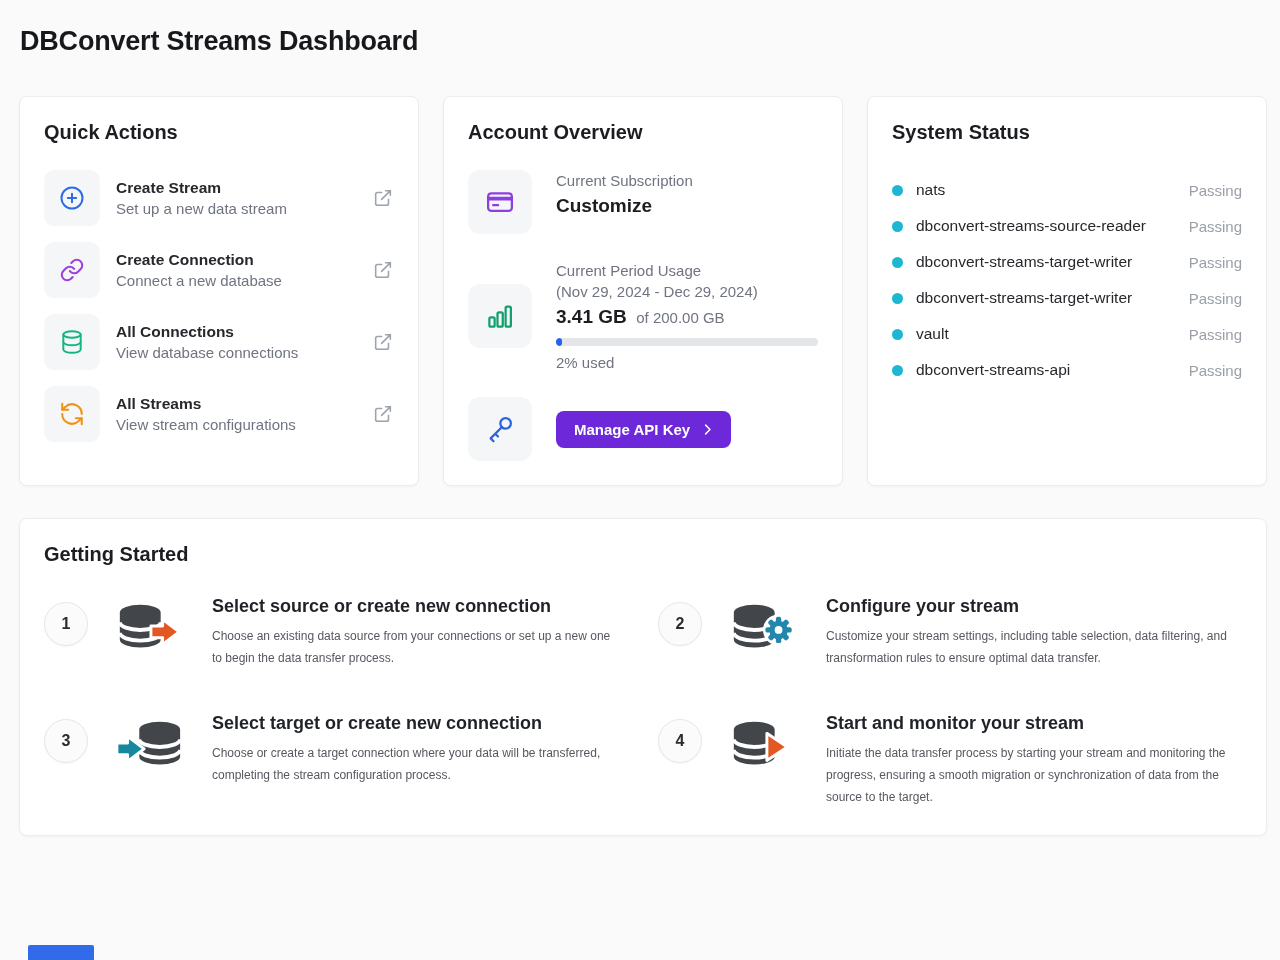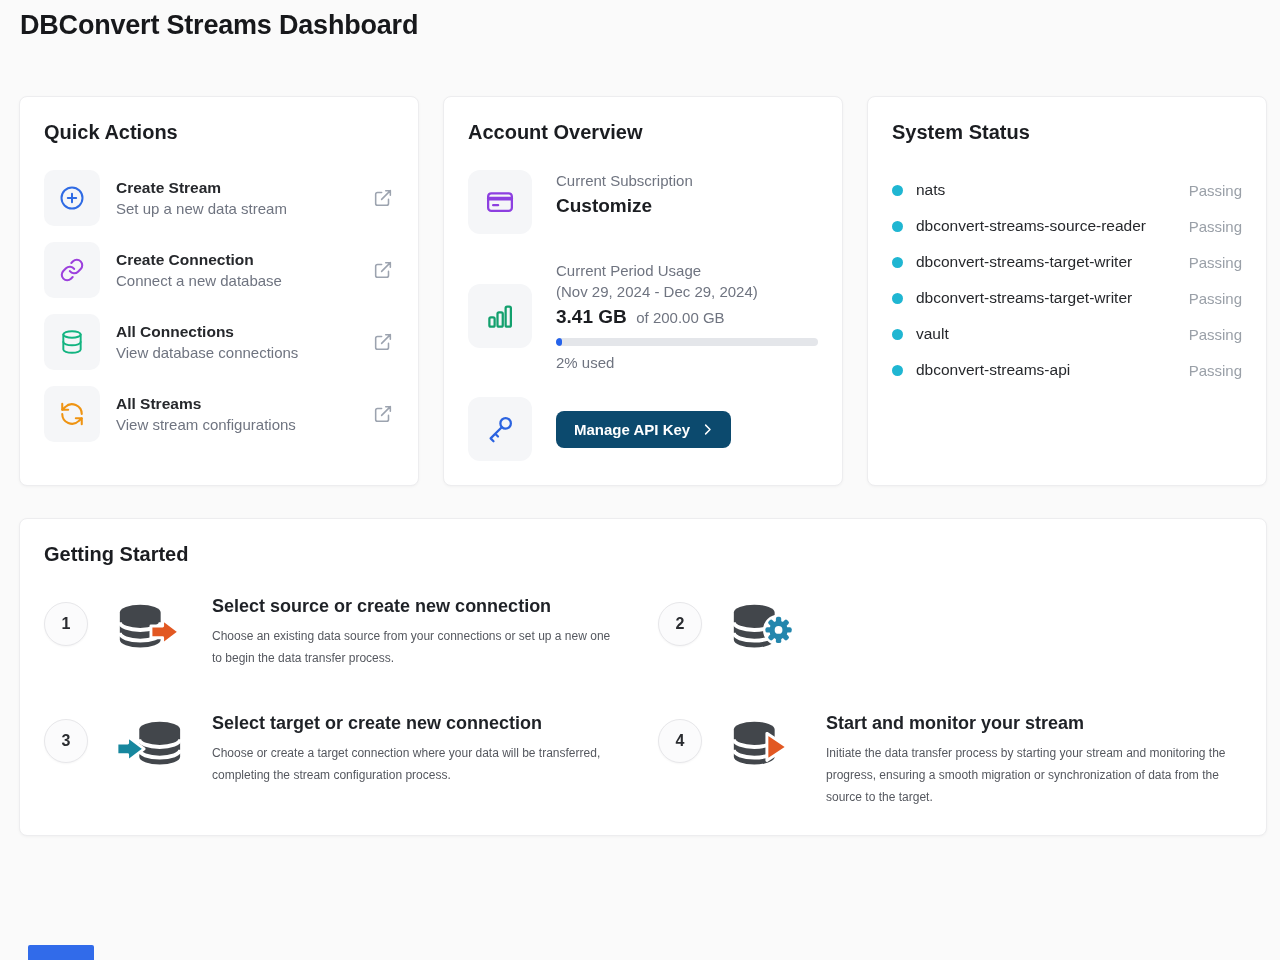--- a/index.html
+++ b/index.html
@@ -5,21 +5,21 @@
   * { box-sizing: border-box; margin: 0; padding: 0; }
   html, body { width: 1280px; height: 960px; }
   body {
     font-family: "Liberation Sans", sans-serif;
     background: #fafafa;
     color: #1d1f23;
     position: relative;
     overflow: hidden;
   }
   .page-title {
-    position: absolute; top: 10px; left: 20px;
+    position: absolute; top: 26px; left: 20px;
     font-size: 27px; font-weight: 700; color: #17181b; letter-spacing: -0.2px;
   }
   .cards-row { position: absolute; top: 96px; left: 19px; display: flex; gap: 24px; }
   .card {
     background: #fff; border: 1px solid #ededef; border-radius: 8px;
     box-shadow: 0 1px 3px rgba(0,0,0,0.04);
   }
   .card.top { width: 400px; height: 390px; padding: 24px; }
   .card-heading { font-size: 20px; font-weight: 700; color: #1b1d21; }
 
@@ -43,21 +43,21 @@
   .ao-label { font-size: 15px; color: #6f7480; line-height: 21px; }
   .ao-value { font-size: 19px; font-weight: 700; color: #1b1d21; margin-top: 4px; }
   .usage-value-row { margin-top: 4px; }
   .usage-value { font-size: 19px; font-weight: 700; color: #1b1d21; }
   .usage-total { font-size: 15px; color: #6f7480; margin-left: 5px; }
   .progress-track { margin-top: 10px; width: 100%; height: 8px; border-radius: 4px; background: #e4e6ea; overflow: hidden; }
   .progress-fill { height: 100%; background: #2563eb; border-radius: 4px; min-width: 6px; }
   .usage-pct { font-size: 15px; color: #6f7480; margin-top: 8px; }
   .api-btn {
     display: inline-flex; align-items: center; gap: 10px;
-    background: #0c4a6e; color: #fff; border: none; border-radius: 8px;
+    background: #6d28d9; color: #fff; border: none; border-radius: 8px;
     font-family: inherit; font-size: 15px; font-weight: 700;
     padding: 10px 16px 10px 18px; cursor: pointer;
   }
 
   
   .ss-list { margin-top: 28px; }
   .ss-row { display: flex; align-items: center; height: 36px; }
   .ss-dot { width: 11px; height: 11px; border-radius: 50%; background: #1fb6d2; margin-right: 13px; flex: none; }
   .ss-name { font-size: 15.5px; color: #26282c; }
   .ss-status { margin-left: auto; font-size: 15px; color: #9aa0a8; }
@@ -289,20 +289,24 @@
         <circle cx="52" cy="30" r="16" fill="#fff"></circle>
         <g fill="#2386ad" transform="translate(52,30)">
           <rect x="-2.75" y="-13.5" width="5.5" height="27" rx="2"></rect>
           <rect x="-2.75" y="-13.5" width="5.5" height="27" rx="2" transform="rotate(45)"></rect>
           <rect x="-2.75" y="-13.5" width="5.5" height="27" rx="2" transform="rotate(90)"></rect>
           <rect x="-2.75" y="-13.5" width="5.5" height="27" rx="2" transform="rotate(135)"></rect>
           <circle r="9.5"></circle>
         </g>
         <circle cx="52" cy="30" r="4" fill="#fff"></circle>
       </svg>
+      <div class="step-text">
+        <div class="step-title">Configure your stream</div>
+        <div class="step-desc">Customize your stream settings, including table selection, data filtering, and transformation rules to ensure optimal data transfer.</div>
+      </div>
     </div>
 
     <div class="step">
       <div class="step-num">3</div>
       <svg class="step-icon" viewBox="0 0 72 56">
         <path d="M26 12 a21 8 0 0 1 42 0 v28 a21 8 0 0 1 -42 0 z" fill="#42464b"></path>
         <path d="M26 22 a21 8 0 0 0 42 0" stroke="#fff" stroke-width="4" fill="none"></path>
         <path d="M26 33 a21 8 0 0 0 42 0" stroke="#fff" stroke-width="4" fill="none"></path>
         <path d="M3 26 h11 v-7 l17 13 -17 13 v-7 h-11 z" fill="#17879e" stroke="#fff" stroke-width="3" stroke-linejoin="round"></path>
       </svg>

